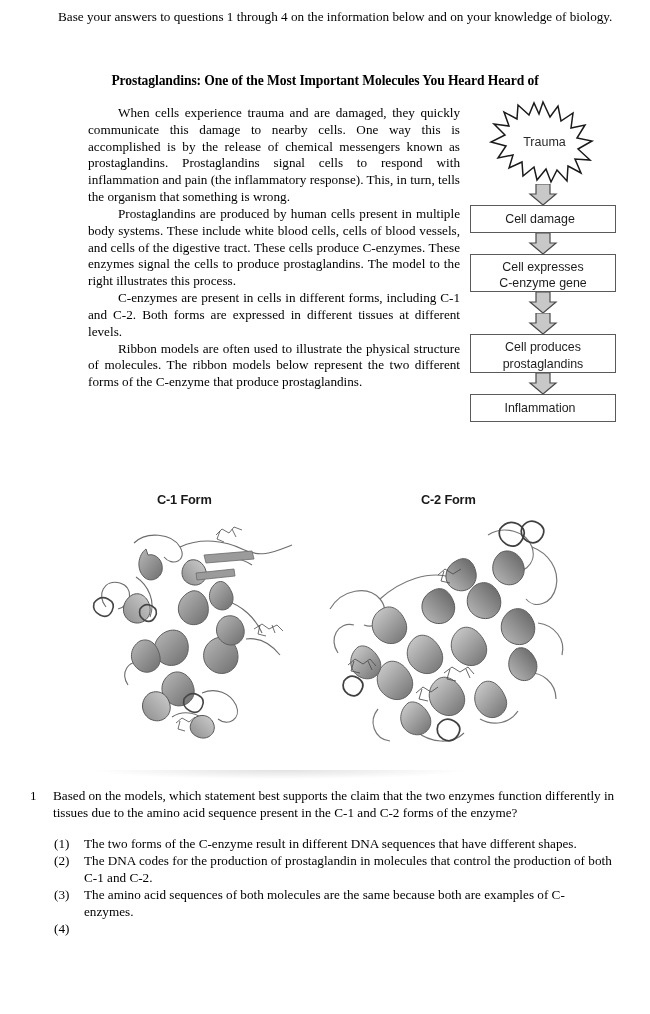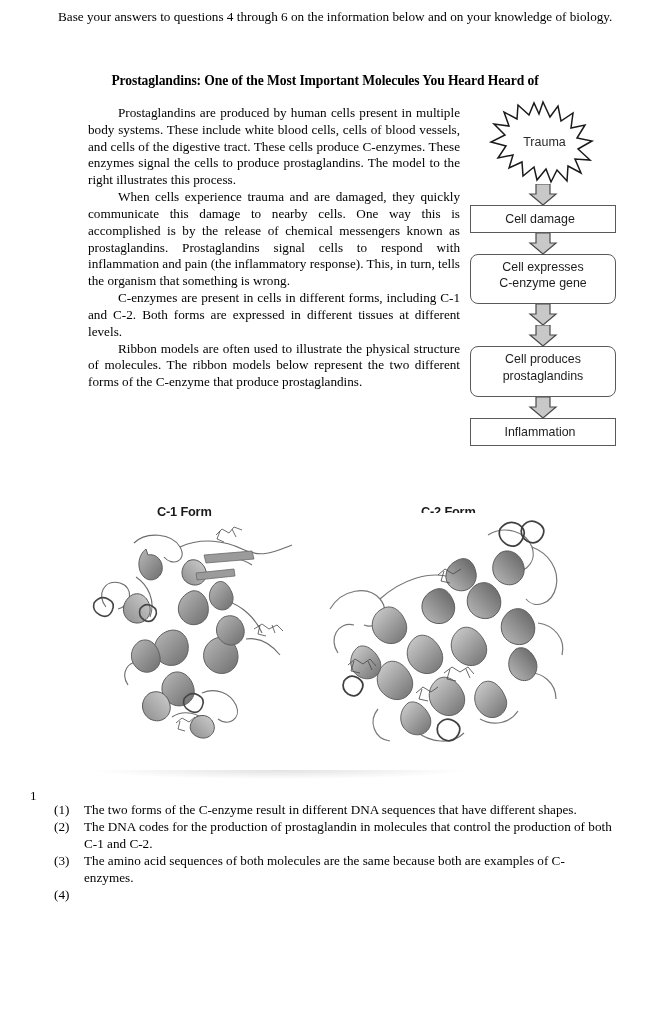--- a/index.html
+++ b/index.html
@@ -90,38 +90,37 @@
     border: 1.3px solid #5a5a5a;
     background: #ffffff;
     font-family: "Liberation Sans", sans-serif;
     font-size: 12.4px;
     color: #1d1d1d;
     text-align: center;
     line-height: 1.30;
     padding: 5px 8px 5px 2px;
     margin: 0 auto;
   }
-  .fc-box.two-line { padding: 4px 2px 12px 2px; border-radius: 8px; }
+  .fc-box.two-line { padding: 4px 2px 0 2px; }
 
   
   #ribbons {
     position: absolute;
     left: 0;
     top: 483px;
     width: 650px;
     height: 300px;
   }
   .ribbon-label {
     position: absolute;
     font-family: "Liberation Sans", sans-serif;
     font-weight: bold;
     font-size: 12.8px;
     color: #191919;
     letter-spacing: -0.2px;
-    margin-top: 12px;
   }
   #label-c1 { left: 157px; top: 9px; }
   #label-c2 { left: 421px; top: 9px; }
 
   .ribbon-fig { position: absolute; }
   #fig-c1 { left: 76px; top: 38px; width: 230px; height: 220px; }
   #fig-c2 { left: 320px; top: 30px; width: 250px; height: 243px; }
   .ribbon-fig svg { display: block; width: 100%; height: 100%; }
 
   #page-shadow {
@@ -159,27 +158,27 @@
   }
   .choice-marker {
     position: absolute;
     left: 54px;
     top: 0;
   }
 </style>
 </head>
 <body>
 
-<div id="intro"><span class="indent"></span><span>Base your answers to questions 4 through 6 on the information below and on your knowledge of biology.</span></div>
+<div id="intro"><span class="indent"></span><span>Base your answers to questions 1 through 4 on the information below and on your knowledge of biology.</span></div>
 
 <div id="passage-title">Prostaglandins: One of the Most Important Molecules You Heard Heard of</div>
 
 <div id="passage-col">
+  <p>When cells experience trauma and are damaged, they quickly communicate this damage to nearby cells. One way this is accomplished is by the release of chemical messengers known as prostaglandins. Prostaglandins signal cells to respond with inflammation and pain (the inflammatory response). This, in turn, tells the organism that something is wrong.</p>
   <p>Prostaglandins are produced by human cells present in multiple body systems. These include white blood cells, cells of blood vessels, and cells of the digestive tract. These cells produce C-enzymes. These enzymes signal the cells to produce prostaglandins. The model to the right illustrates this process.</p>
-  <p>When cells experience trauma and are damaged, they quickly communicate this damage to nearby cells. One way this is accomplished is by the release of chemical messengers known as prostaglandins. Prostaglandins signal cells to respond with inflammation and pain (the inflammatory response). This, in turn, tells the organism that something is wrong.</p>
   <p>C-enzymes are present in cells in different forms, including C-1 and C-2. Both forms are expressed in different tissues at different levels.</p>
   <p>Ribbon models are often used to illustrate the physical structure of molecules. The ribbon models below represent the two different forms of the C-enzyme that produce prostaglandins.</p>
 </div>
 
 <div id="flowchart">
 
   <div class="fc-burst">
     <svg viewBox="0 0 110 84" xmlns="http://www.w3.org/2000/svg">
       <polygon points="55,2 62,17 70,6 73,21 85,13 83,28 97,25 89,38 104,41 90,49 102,60 87,59 93,73 80,66 79,81 69,70 63,82 58,69 49,80 46,67 35,76 34,62 21,68 25,55 10,58 18,46 3,42 17,35 6,24 21,26 16,12 29,19 30,5 41,15 46,3 51,14" fill="#ffffff" stroke="#1a1a1a" stroke-width="1.5" stroke-linejoin="miter"></polygon>
     </svg>
@@ -342,20 +341,21 @@
       </g>
     </svg>
   </div>
 </div>
 
 <div id="page-shadow"></div>
 
 <div id="question-block">
   <div class="q-row">
     <span class="q-num">1</span>
+    <span class="q-text">Based on the models, which statement best supports the claim that the two enzymes function differently in tissues due to the amino acid sequence present in the C-1 and C-2 forms of the enzyme?</span>
   </div>
   <div id="choices">
     <div class="choice-row">
       <span class="choice-marker">(1)</span>
       <span>The two forms of the C-enzyme result in different DNA sequences that have different shapes.</span>
     </div>
     <div class="choice-row">
       <span class="choice-marker">(2)</span>
       <span>The DNA codes for the production of prostaglandin in molecules that control the production of both C-1 and C-2.</span>
     </div>

